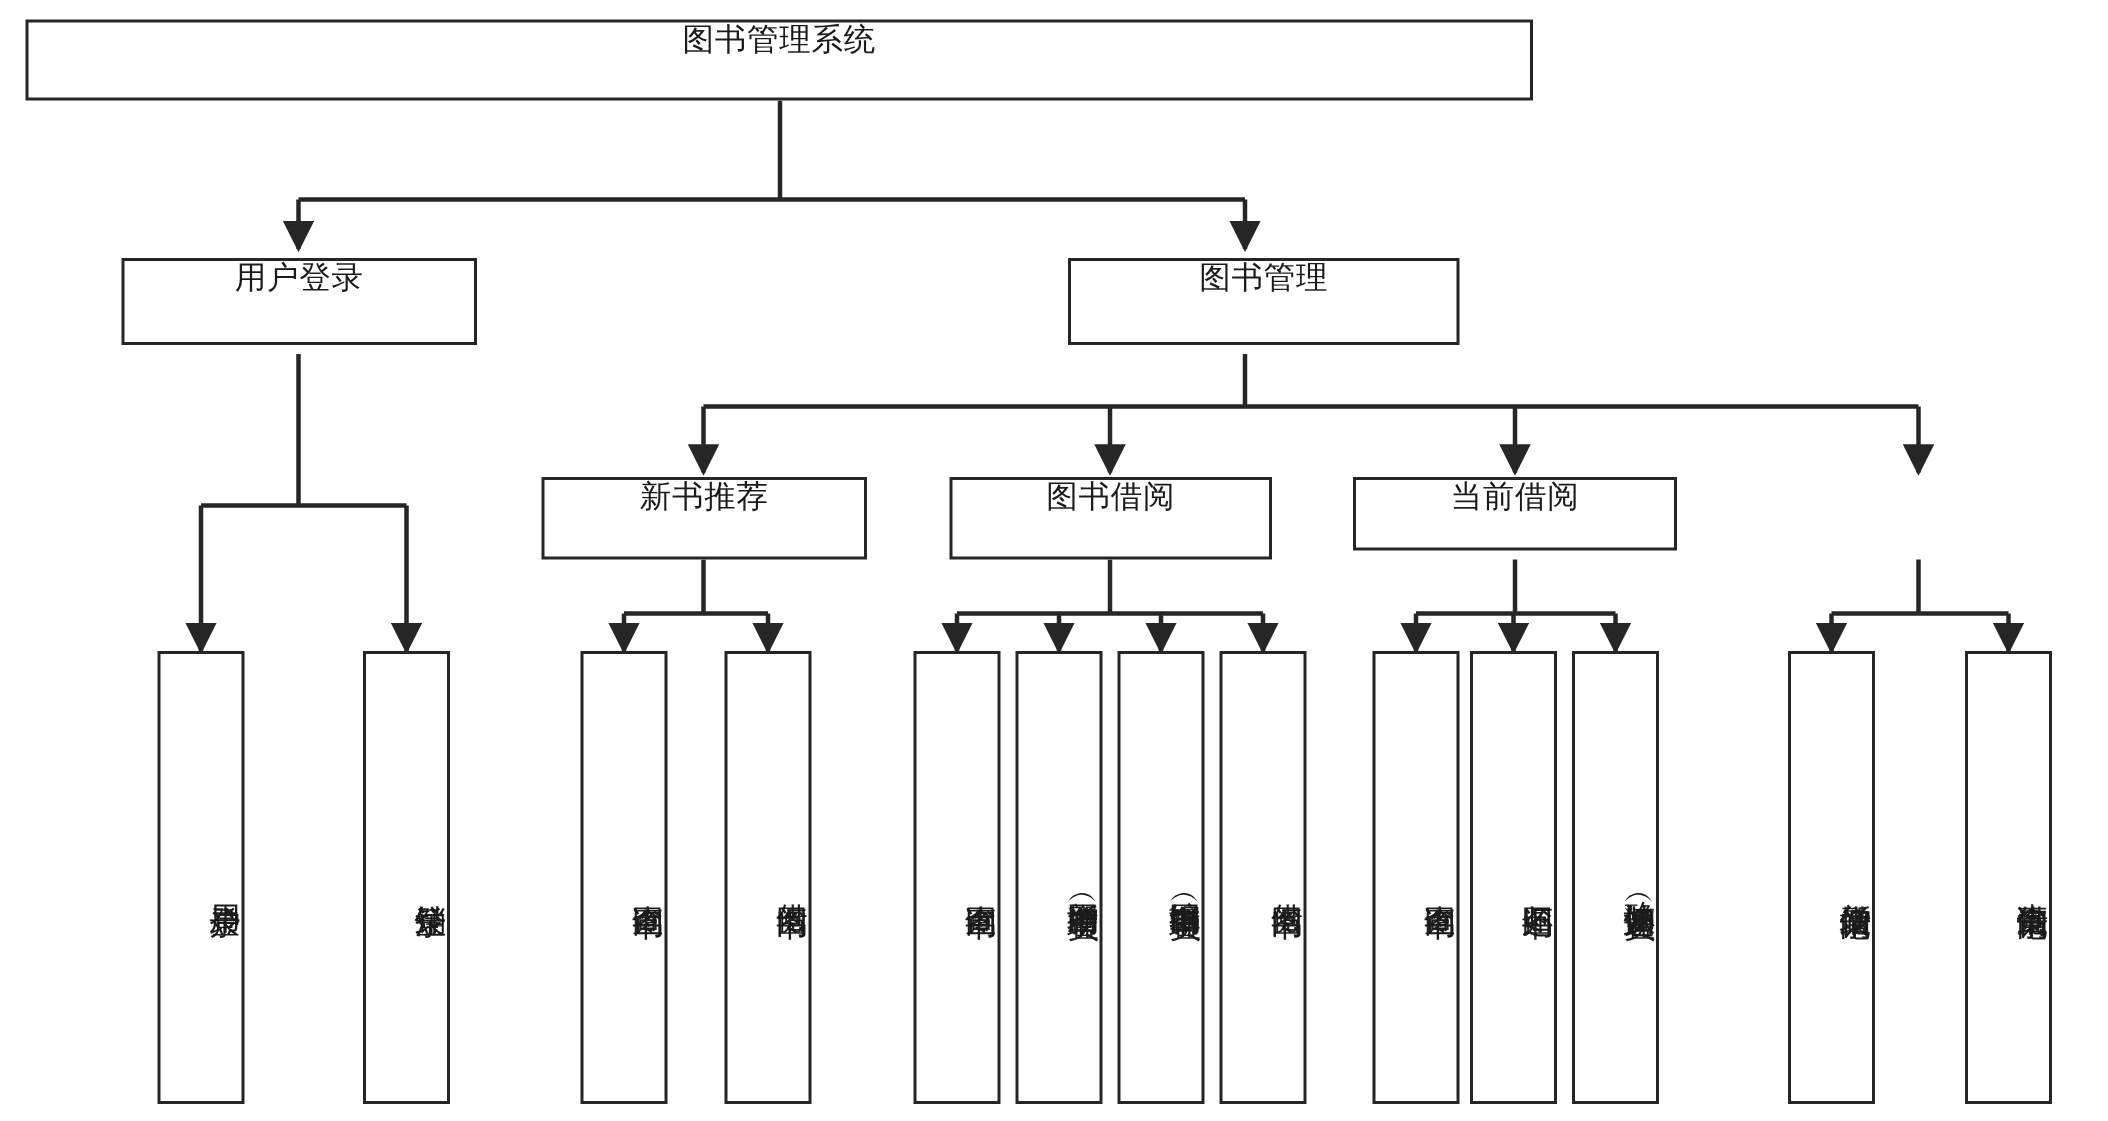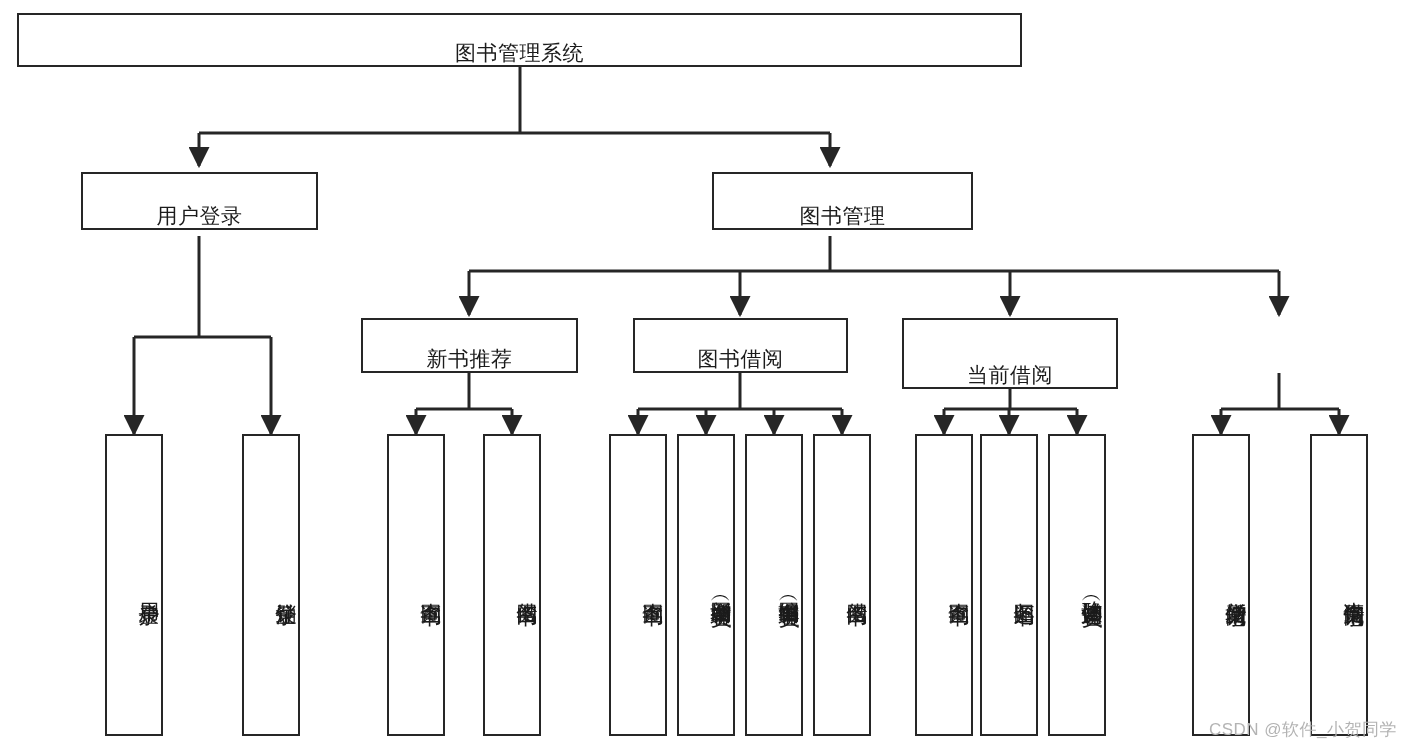--- a/index.html
+++ b/index.html
@@ -25,21 +25,21 @@
     width: 1405px;
     height: 747px;
     pointer-events: none;
   }
   .node {
     position: absolute;
     box-sizing: border-box;
     border: 2px solid #262626;
     background: #ffffff;
     display: flex;
-    align-items: flex-end;
+    align-items: flex-start;
     justify-content: center;
     color: #1b1b1b;
     line-height: 1.15;
   }
   .node.horiz {
     font-size: 21px;
     letter-spacing: 0.5px;
   }
   .node.vert {
     writing-mode: vertical-rl;
@@ -132,21 +132,21 @@
   <div class="node horiz" style="left:712px; top:172px; width:261px; height:58px;">
     <span class="label">图书管理</span>
   </div>
 
   <div class="node horiz" style="left:633px; top:318px; width:215px; height:55px;">
     <span class="label">图书借阅</span>
   </div>
   <div class="node horiz" style="left:361px; top:318px; width:217px; height:55px;">
     <span class="label">新书推荐</span>
   </div>
-  <div class="node horiz" style="left:902px; top:318px; width:216px; height:71px;">
+  <div class="node horiz" style="left:902px; top:318px; width:216px; height:49px;">
     <span class="label">当前借阅</span>
   </div>
 
   <div class="node vert" style="left:105px; top:434px; width:58px; height:302px;">
     <span class="label">用户登录</span>
   </div>
   <div class="node vert" style="left:242px; top:434px; width:58px; height:302px;">
     <span class="label">注销登录</span>
   </div>
 
@@ -180,15 +180,14 @@
     <span class="label">确认归还（管理员）</span>
   </div>
 
   <div class="node vert" style="left:1192px; top:434px; width:58px; height:302px;">
     <span class="label">新增借阅记录</span>
   </div>
   <div class="node vert" style="left:1310px; top:434px; width:58px; height:302px;">
     <span class="label">查询借阅记录</span>
   </div>
 
-  <div id="watermark">CSDN @软件_小贺同学</div>
 
 </div>
 
 </body></html>

